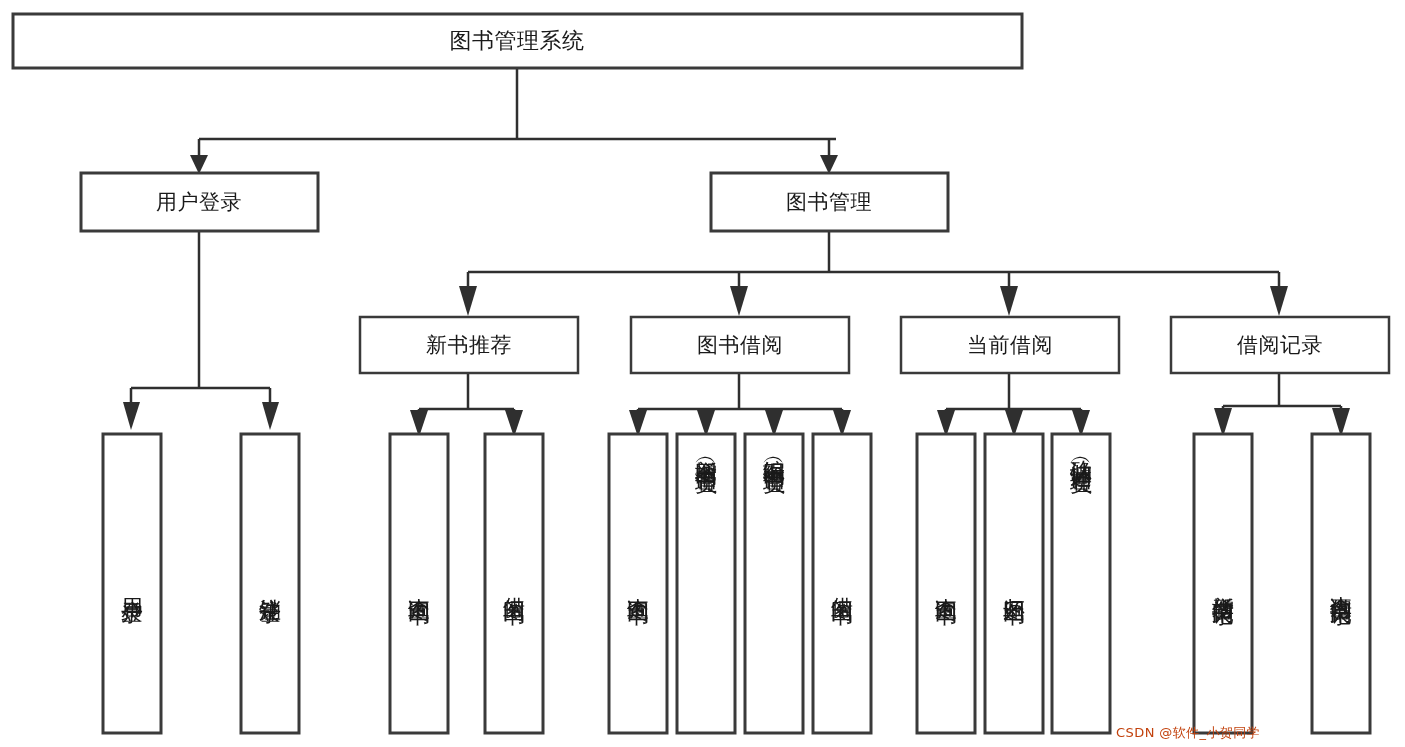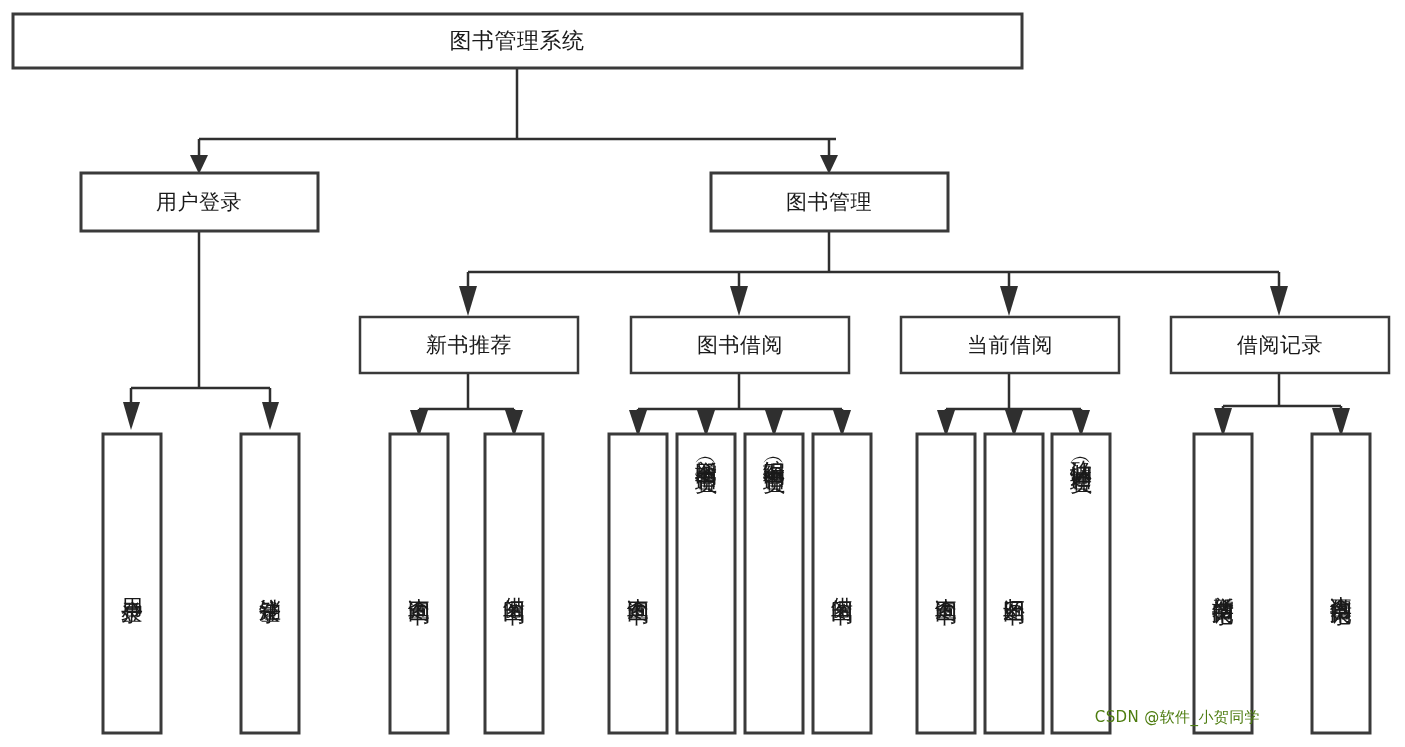--- a/index.html
+++ b/index.html
@@ -74,24 +74,24 @@
     font-size: 22px;
     line-height: 1.08;
     color: #1a1a1a;
     letter-spacing: 2px;
     white-space: nowrap;
     text-align: center;
   }
   .watermark {
     position: absolute;
     right: 8px;
-    bottom: 20px;
-    font-family: "DejaVu Sans", "Liberation Sans", sans-serif;
-    font-size: 15px;
-    color: #4d7c0f;
+    bottom: 5px;
+    font-family: "DejaVu Sans", "Liberation Sans", sans-serif;
+    font-size: 13px;
+    color: #c2410c;
     letter-spacing: 0.4px;
     user-select: none;
     white-space: nowrap;
   }
 </style>
 </head>
 <body>
 
 <div id="diagram-root">
 

